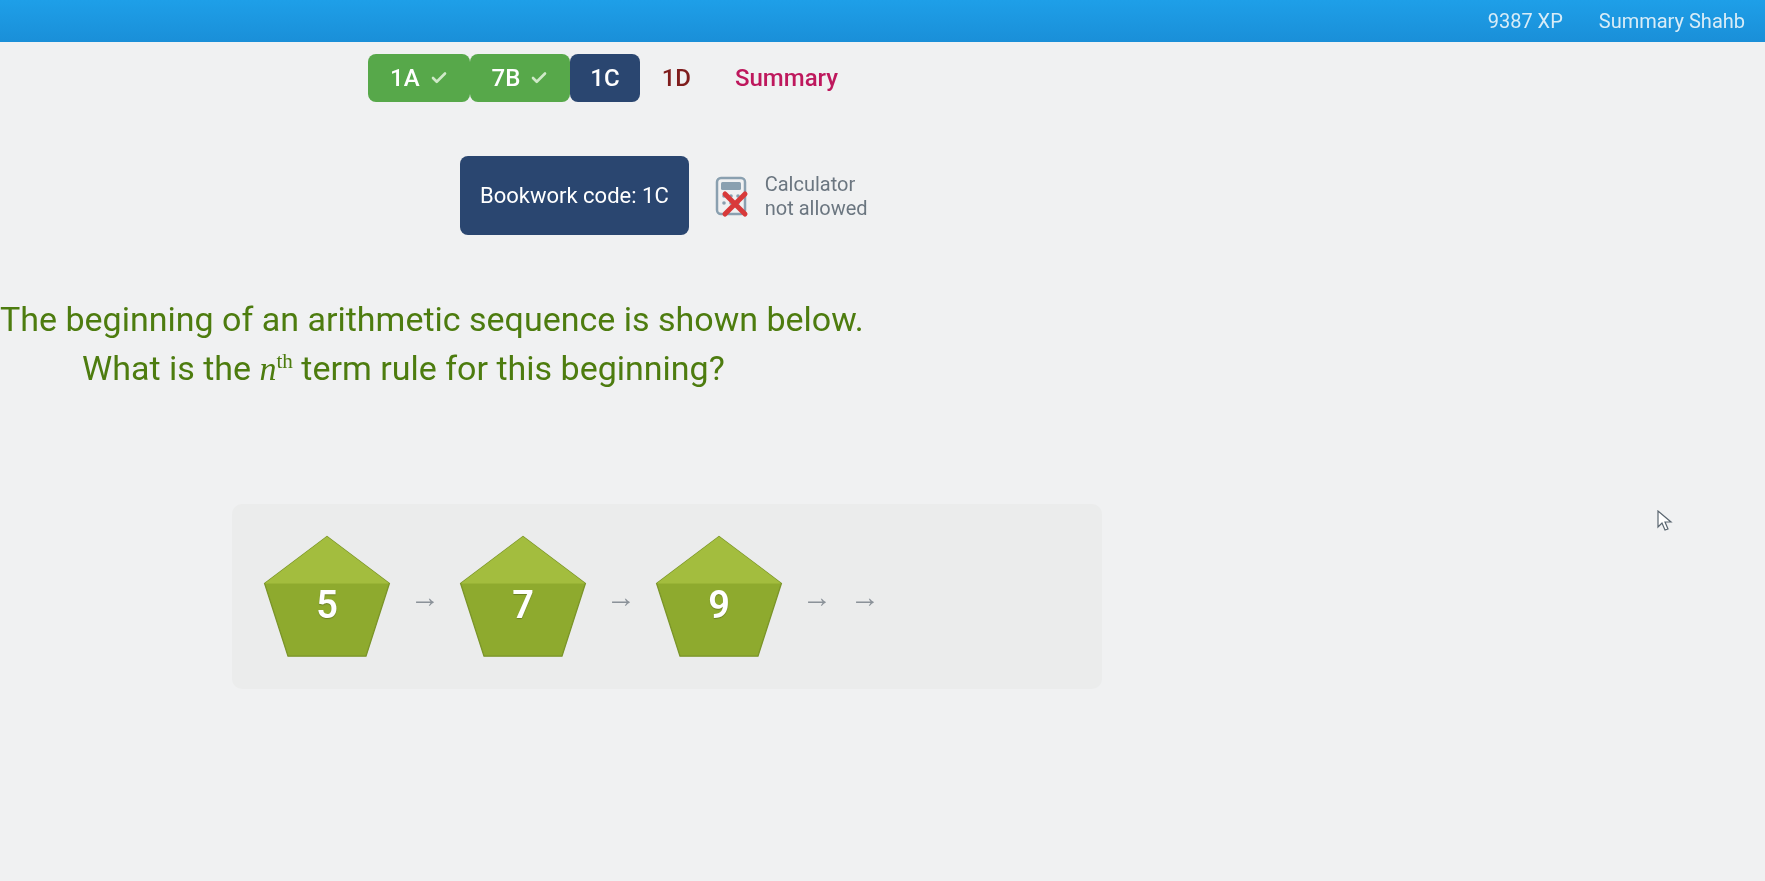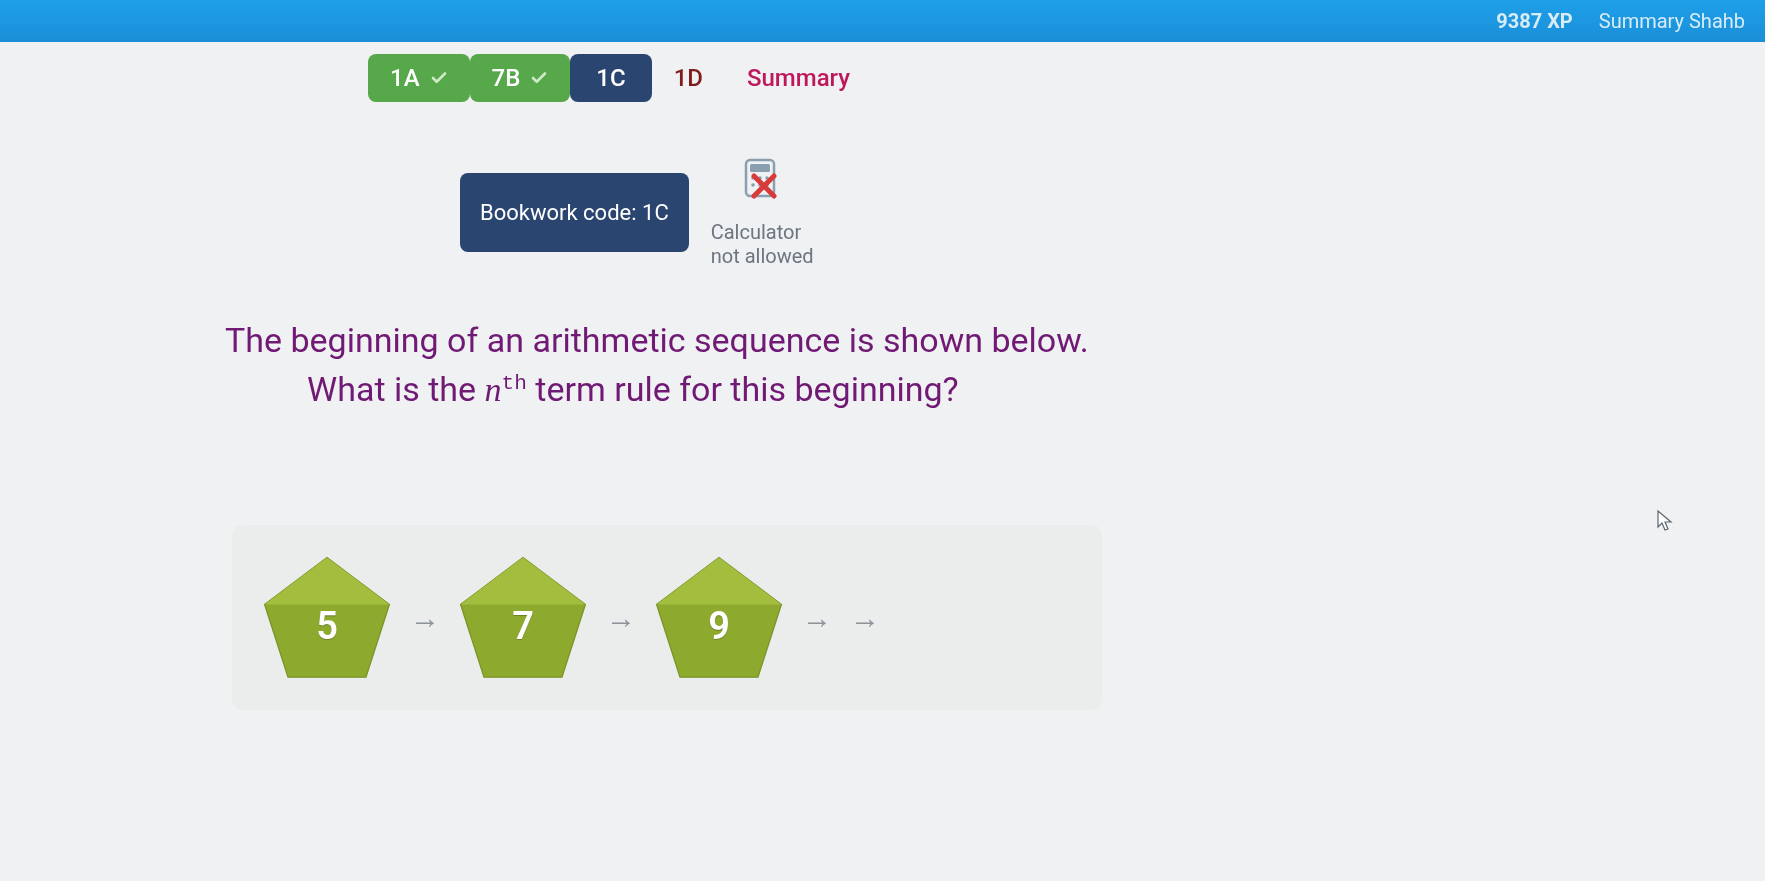--- a/index.html
+++ b/index.html
@@ -12,21 +12,21 @@
   .topbar {
     height: 42px;
     background: linear-gradient(to bottom, #1e9fe8, #1a8fd8);
     display: flex;
     align-items: center;
     justify-content: flex-end;
     padding: 0 20px;
     color: #d8ecf7;
     font-size: 20px;
   }
-  .xp { margin-right: 26px; font-weight: bold; }
+  .xp { margin-right: 36px; }
   .content {
     padding: 12px 0 0 0;
   }
   .tabs {
     display: flex;
     gap: 0;
     justify-content: flex-start;
     padding-left: 368px;
     align-items: center;
   }
@@ -34,21 +34,21 @@
     border-radius: 8px;
     padding: 10px 22px;
     font-size: 24px;
     font-weight: 500;
     display: flex;
     align-items: center;
     gap: 10px;
     cursor: pointer;
   }
   .tab.done { background: #57a84a; color: #fff; }
-  .tab.current { background: #2a4670; color: #fff; padding: 10px 26px;}
+  .tab.current { background: #2a4670; color: #fff; padding: 10px 20px;}
   .tab.upcoming { background: transparent; color: #7f1d1d; }
   .tab.summary { color: #be185d; font-weight: 500; }
   .check {
     width: 18px; height: 18px;
   }
   .infobar {
     display: flex;
     gap: 22px;
     align-items: center;
     padding-left: 460px;
@@ -57,37 +57,35 @@
   .bookwork {
     background: #2a4670;
     color: #fff;
     font-size: 22px;
     padding: 27px 20px;
     border-radius: 8px;
   }
   .calc {
     display: flex;
     align-items: center;
-    gap: 20px;
+    gap: 10px;
     color: #6b7680;
     font-size: 20px;
     line-height: 1.2;
-    flex-direction: column;
   }
   .calc-icon { width: 44px; height: 44px; position: relative; }
   .question {
-    color: #701a75;
+    color: #4d7c0f;
     font-size: 34px;
-    padding-left: 225px;
-    margin-top: 48px;
+    margin-top: 60px;
     line-height: 1.45;
   }
   .question .line2 { padding-left: 82px; }
   .serif-n { font-family: Georgia, 'Times New Roman', serif; font-style: italic; }
-  sup.th { font-family: Liberation Mono, monospace; font-size: 0.62em; vertical-align: super; font-style: normal;}
+  sup.th { font-family: Liberation Serif, serif; font-size: 0.62em; vertical-align: super; font-style: normal;}
   .seq-wrap {
     margin: 110px 0 0 232px;
     width: 870px;
     background: #ebecec;
     border-radius: 10px;
     padding: 30px 20px 30px 30px;
     display: flex;
     align-items: center;
     gap: 18px;
   }

